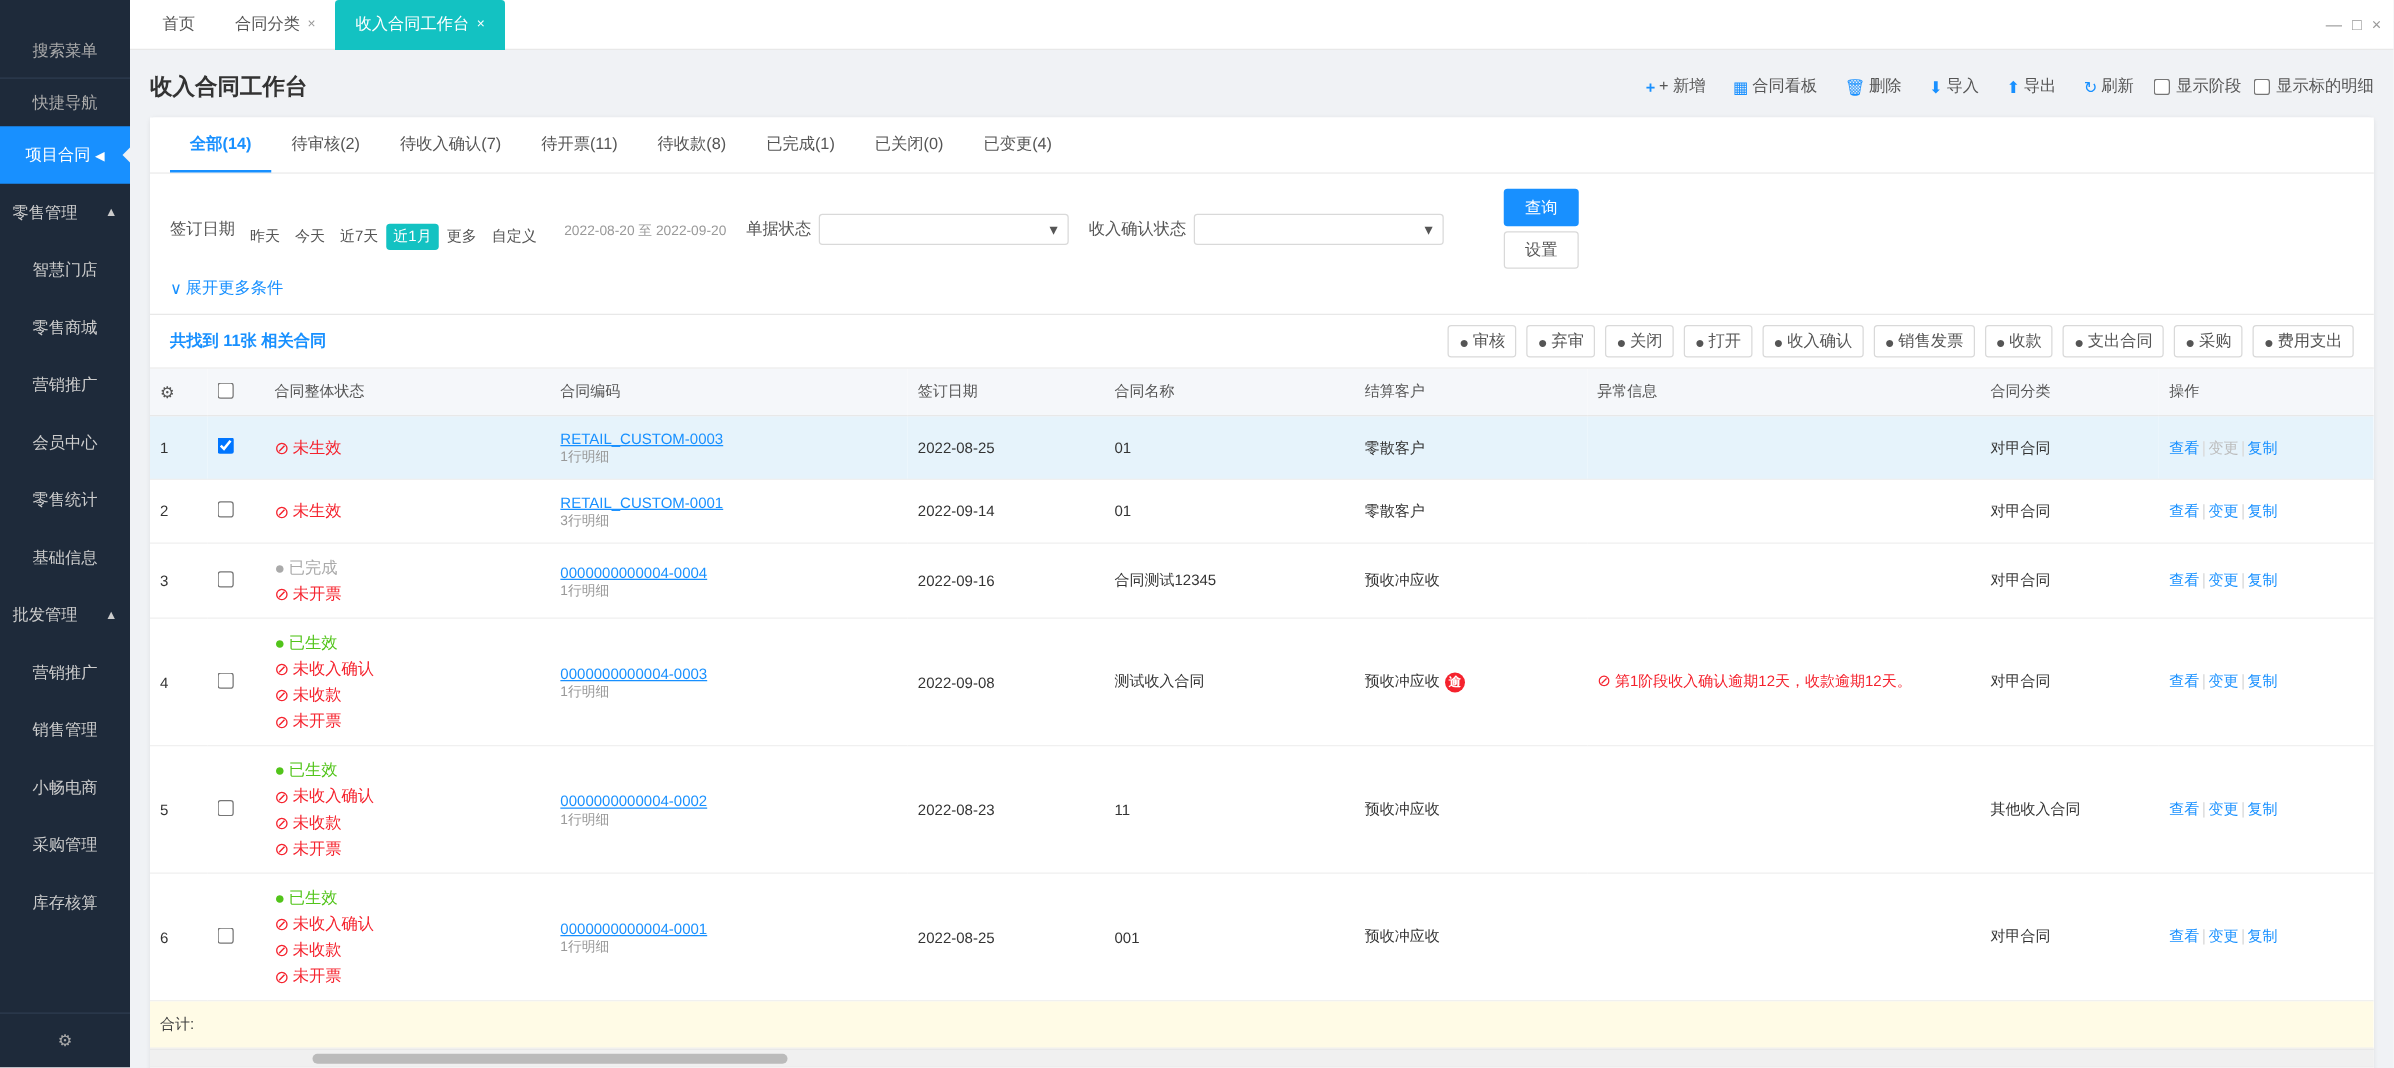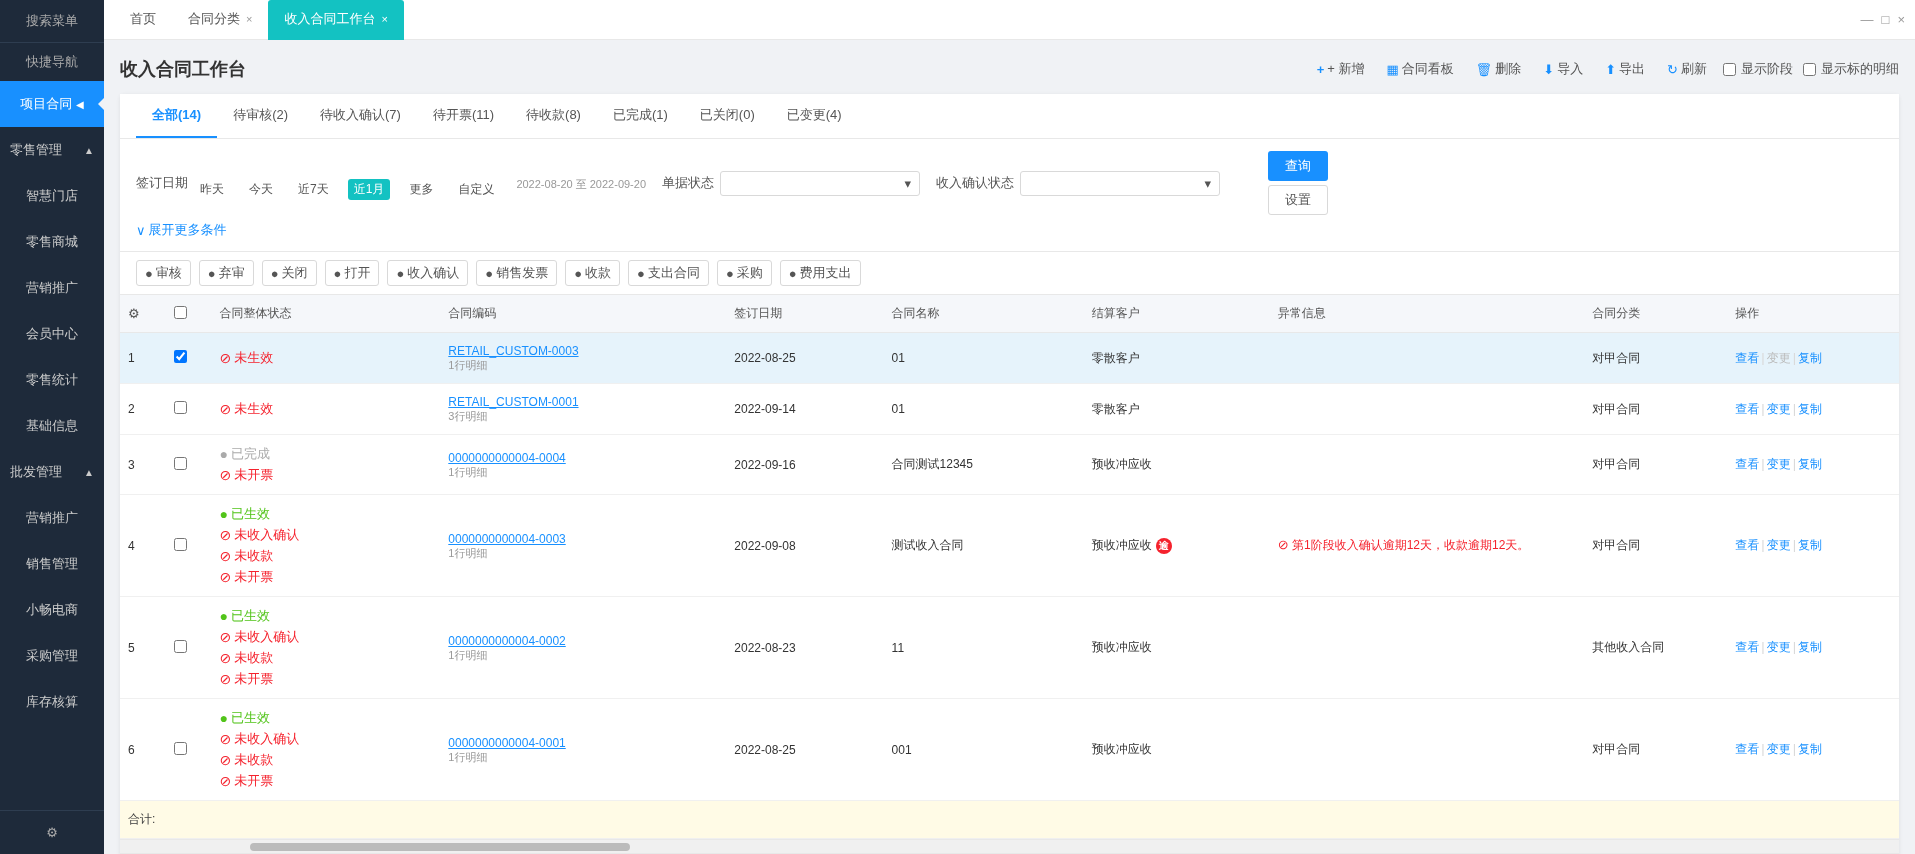--- a/index.html
+++ b/index.html
@@ -1,20 +1,20 @@
 <!DOCTYPE html>
 <html><head>
   <meta charset="utf-8">
   <style>
     * { box-sizing: border-box; margin: 0; padding: 0; font-family: 'Microsoft YaHei', '微软雅黑', Arial, sans-serif; font-size: 13px; }
     body { display: flex; height: 854px; overflow: hidden; background: #f0f2f5; }
 
     
     .sidebar { width: 104px; background: #1e2a3a; display: flex; flex-direction: column; color: #ccc; height: 100%; flex-shrink: 0; }
-    .sidebar-search { padding: 12px 8px; color: #aaa; text-align: center; cursor: pointer; border-bottom: 1px solid #2e3d50; font-size: 13px; }
+    .sidebar-search { padding: 12px 8px; color: #aaa; text-align: center; cursor: pointer; border-bottom: 1px solid #2e3d50; font-size: 13px; margin-top: 20px; }
     .sidebar-nav { padding: 10px 8px; color: #aaa; text-align: center; cursor: pointer; font-size: 13px; }
     .sidebar-item { padding: 14px 8px; text-align: center; color: #ccc; cursor: pointer; font-size: 13px; }
     .sidebar-item.active { background: #1890ff; color: #fff; position: relative; }
     .sidebar-item.active::after { content: ''; position: absolute; right: 0; top: 50%; transform: translateY(-50%); border: 6px solid transparent; border-right: 6px solid #f0f2f5; }
     .sidebar-item.has-arrow { display: flex; justify-content: space-between; align-items: center; padding: 14px 10px; }
     .sidebar-bottom { margin-top: auto; padding: 14px 8px; text-align: center; color: #aaa; border-top: 1px solid #2e3d50; cursor: pointer; }
 
     
     .main { flex: 1; display: flex; flex-direction: column; overflow: hidden; }
 
@@ -42,21 +42,21 @@
     
     .filter-tabs { display: flex; align-items: center; border-bottom: 1px solid #e8e8e8; padding: 0 16px; background: #fff; }
     .filter-tab { padding: 12px 16px; cursor: pointer; color: #555; font-size: 13px; border-bottom: 2px solid transparent; white-space: nowrap; }
     .filter-tab.active { color: #1890ff; border-bottom: 2px solid #1890ff; font-weight: bold; }
 
     
     .search-bar { padding: 12px 16px; border-bottom: 1px solid #e8e8e8; background: #fff; }
     .search-row { display: flex; align-items: center; gap: 16px; flex-wrap: wrap; }
     .search-field { display: flex; align-items: center; gap: 6px; }
     .search-label { color: #555; font-size: 13px; white-space: nowrap; }
-    .date-options { display: flex; align-items: center; gap: 13px; margin-top: 12px; }
+    .date-options { display: flex; align-items: center; gap: 0; margin-top: 12px; }
     .date-opt { padding: 2px 6px; cursor: pointer; color: #555; font-size: 12px; border-radius: 3px; }
     .date-opt.active { background: #13c2c2; color: #fff; border-radius: 3px; }
     .date-range { color: #999; font-size: 11px; margin-top: 2px; }
     .select-box { border: 1px solid #d9d9d9; border-radius: 3px; padding: 4px 8px; min-width: 120px; display: flex; align-items: center; justify-content: space-between; cursor: pointer; background: #fff; color: #555; }
     .expand-btn { display: flex; align-items: center; gap: 3px; color: #1890ff; cursor: pointer; font-size: 12px; margin-top: 6px; }
     .search-actions { display: flex; flex-direction: column; gap: 4px; margin-left: 32px; }
     .btn-search { background: #1890ff; color: #fff; border: none; padding: 6px 16px; border-radius: 3px; cursor: pointer; font-size: 13px; }
     .btn-setting { background: #fff; color: #555; border: 1px solid #d9d9d9; padding: 5px 16px; border-radius: 3px; cursor: pointer; font-size: 13px; }
 
     
@@ -233,20 +233,25 @@
             <button class="btn-setting">设置</button>
           </div>
         </div>
         <div class="expand-btn">
           <span>∨</span>
           <span>展开更多条件</span>
         </div>
       </div>
 
       <div class="action-bar">
+        <div class="count-info">
+          <span>共找到</span>
+          <span style="color:#1890ff;font-weight:bold;">11张</span>
+          <span>相关合同</span>
+        </div>
         <div class="action-btn">
           <span>●</span>
           <span>审核</span>
         </div>
         <div class="action-btn">
           <span>●</span>
           <span>弃审</span>
         </div>
         <div class="action-btn">
           <span>●</span>

